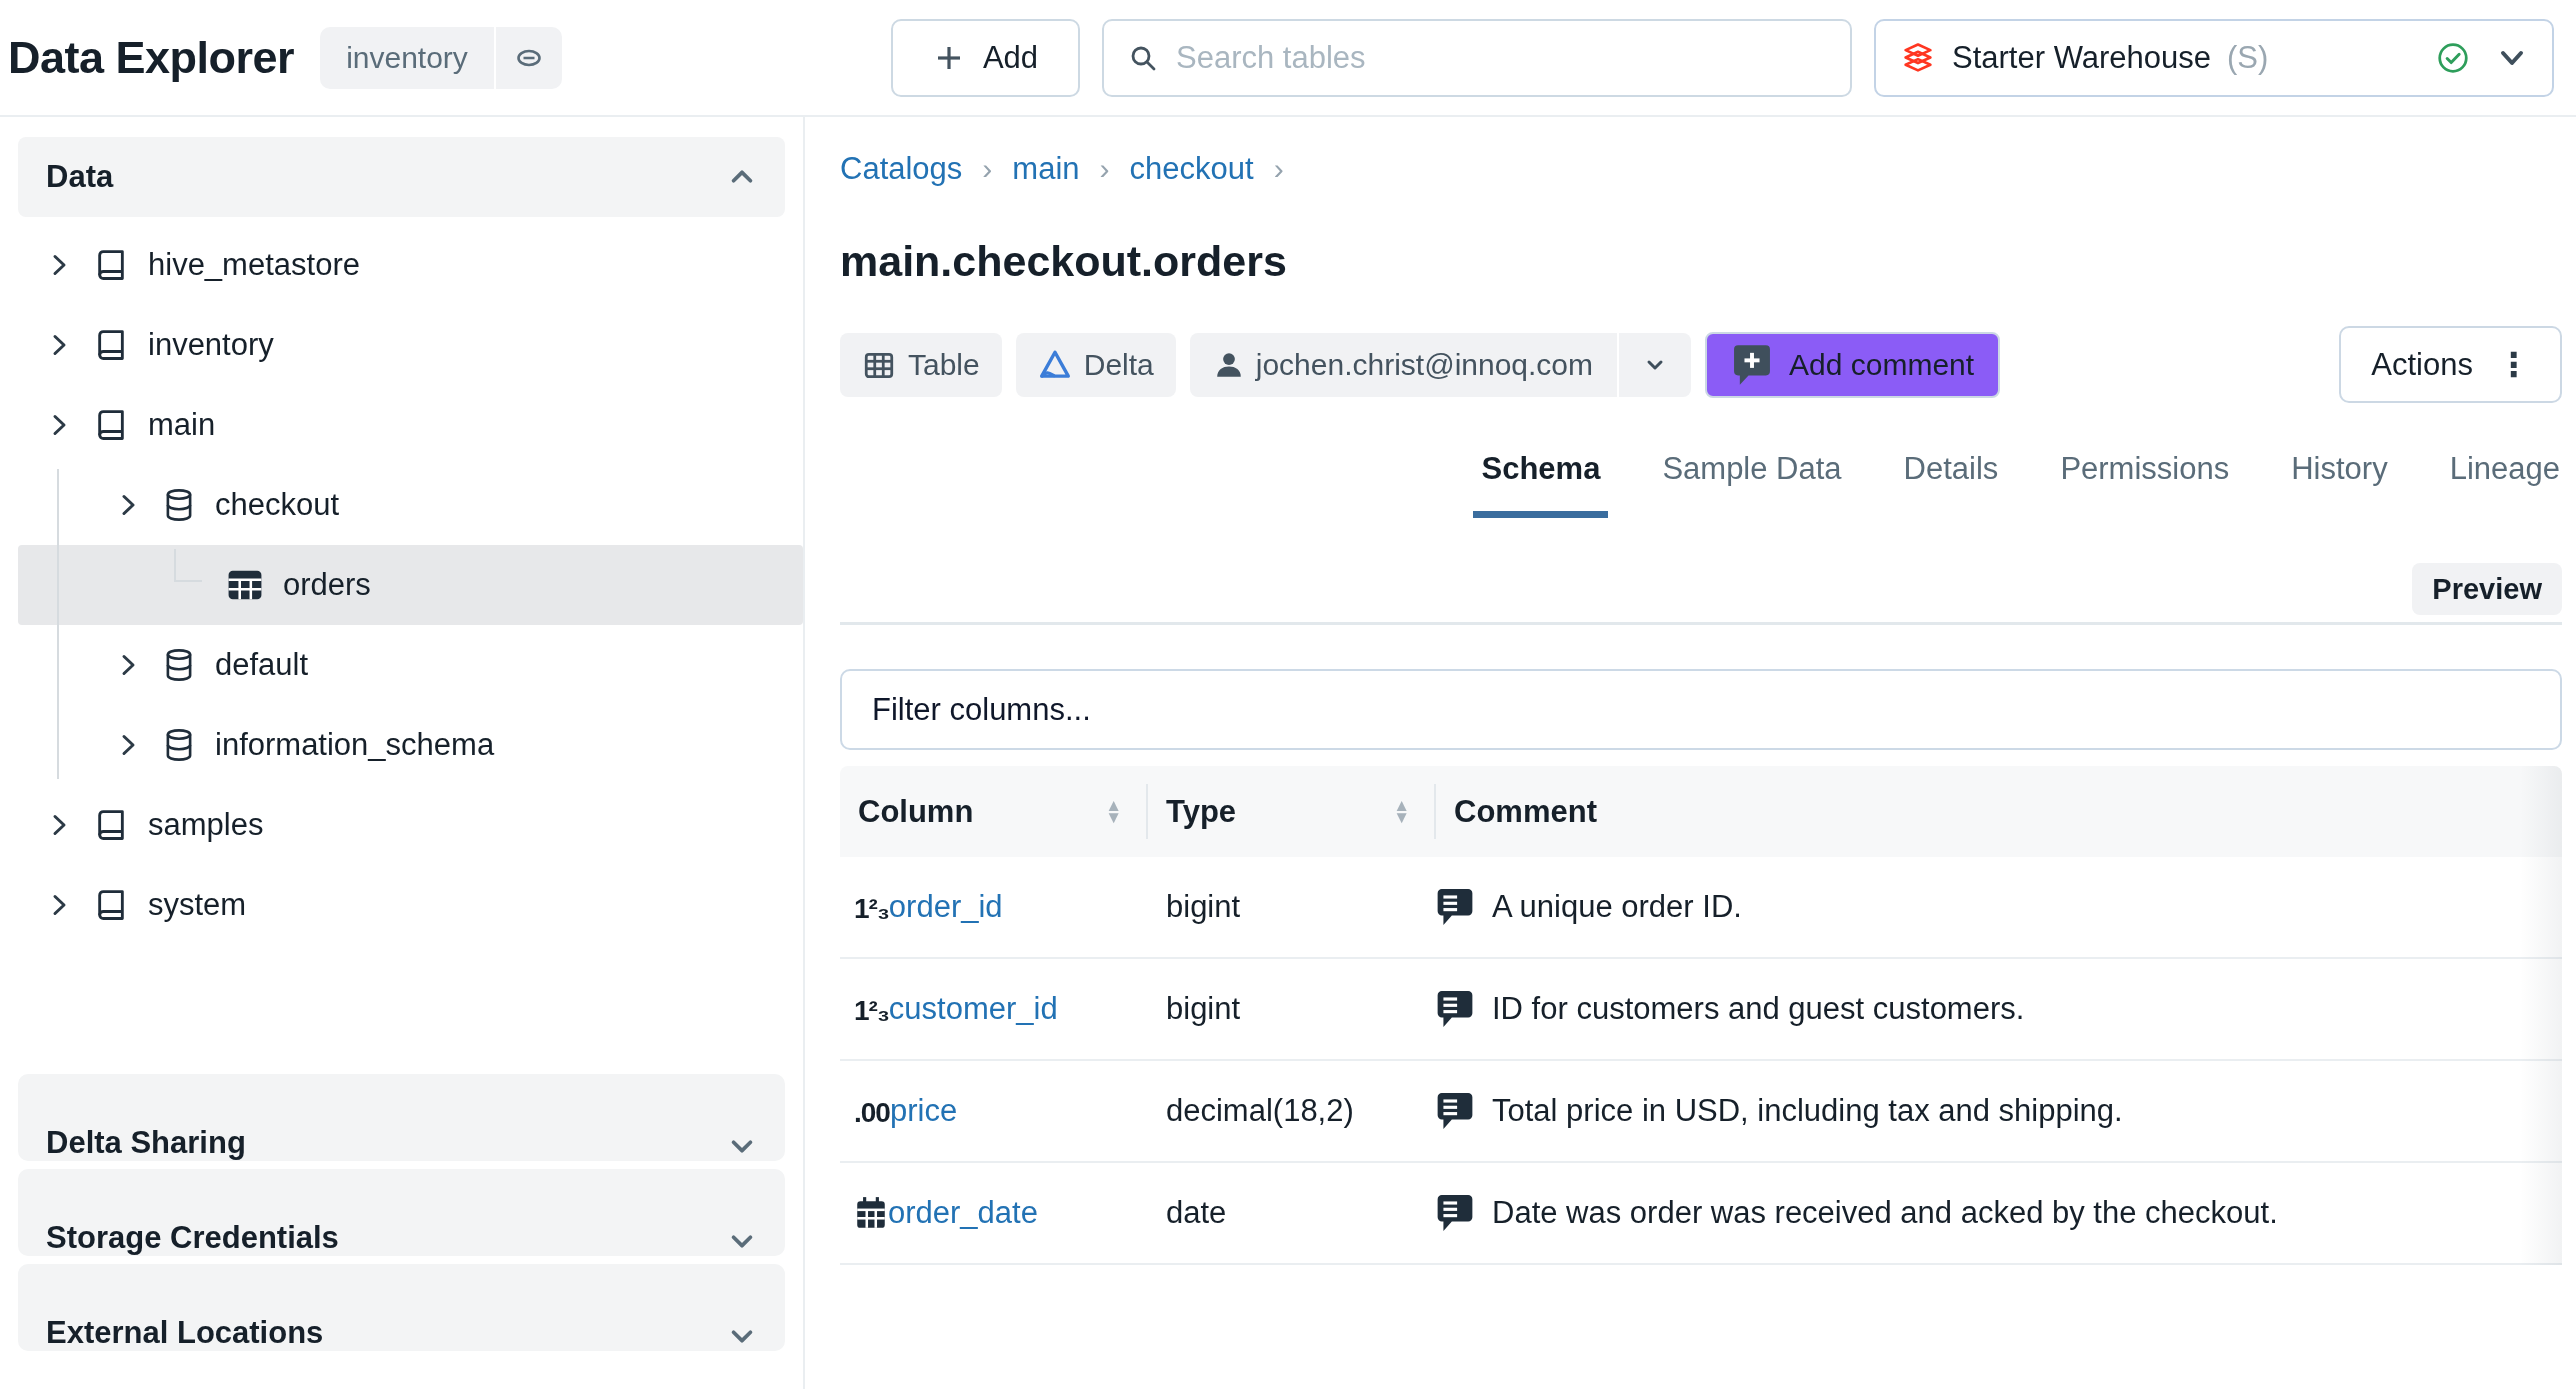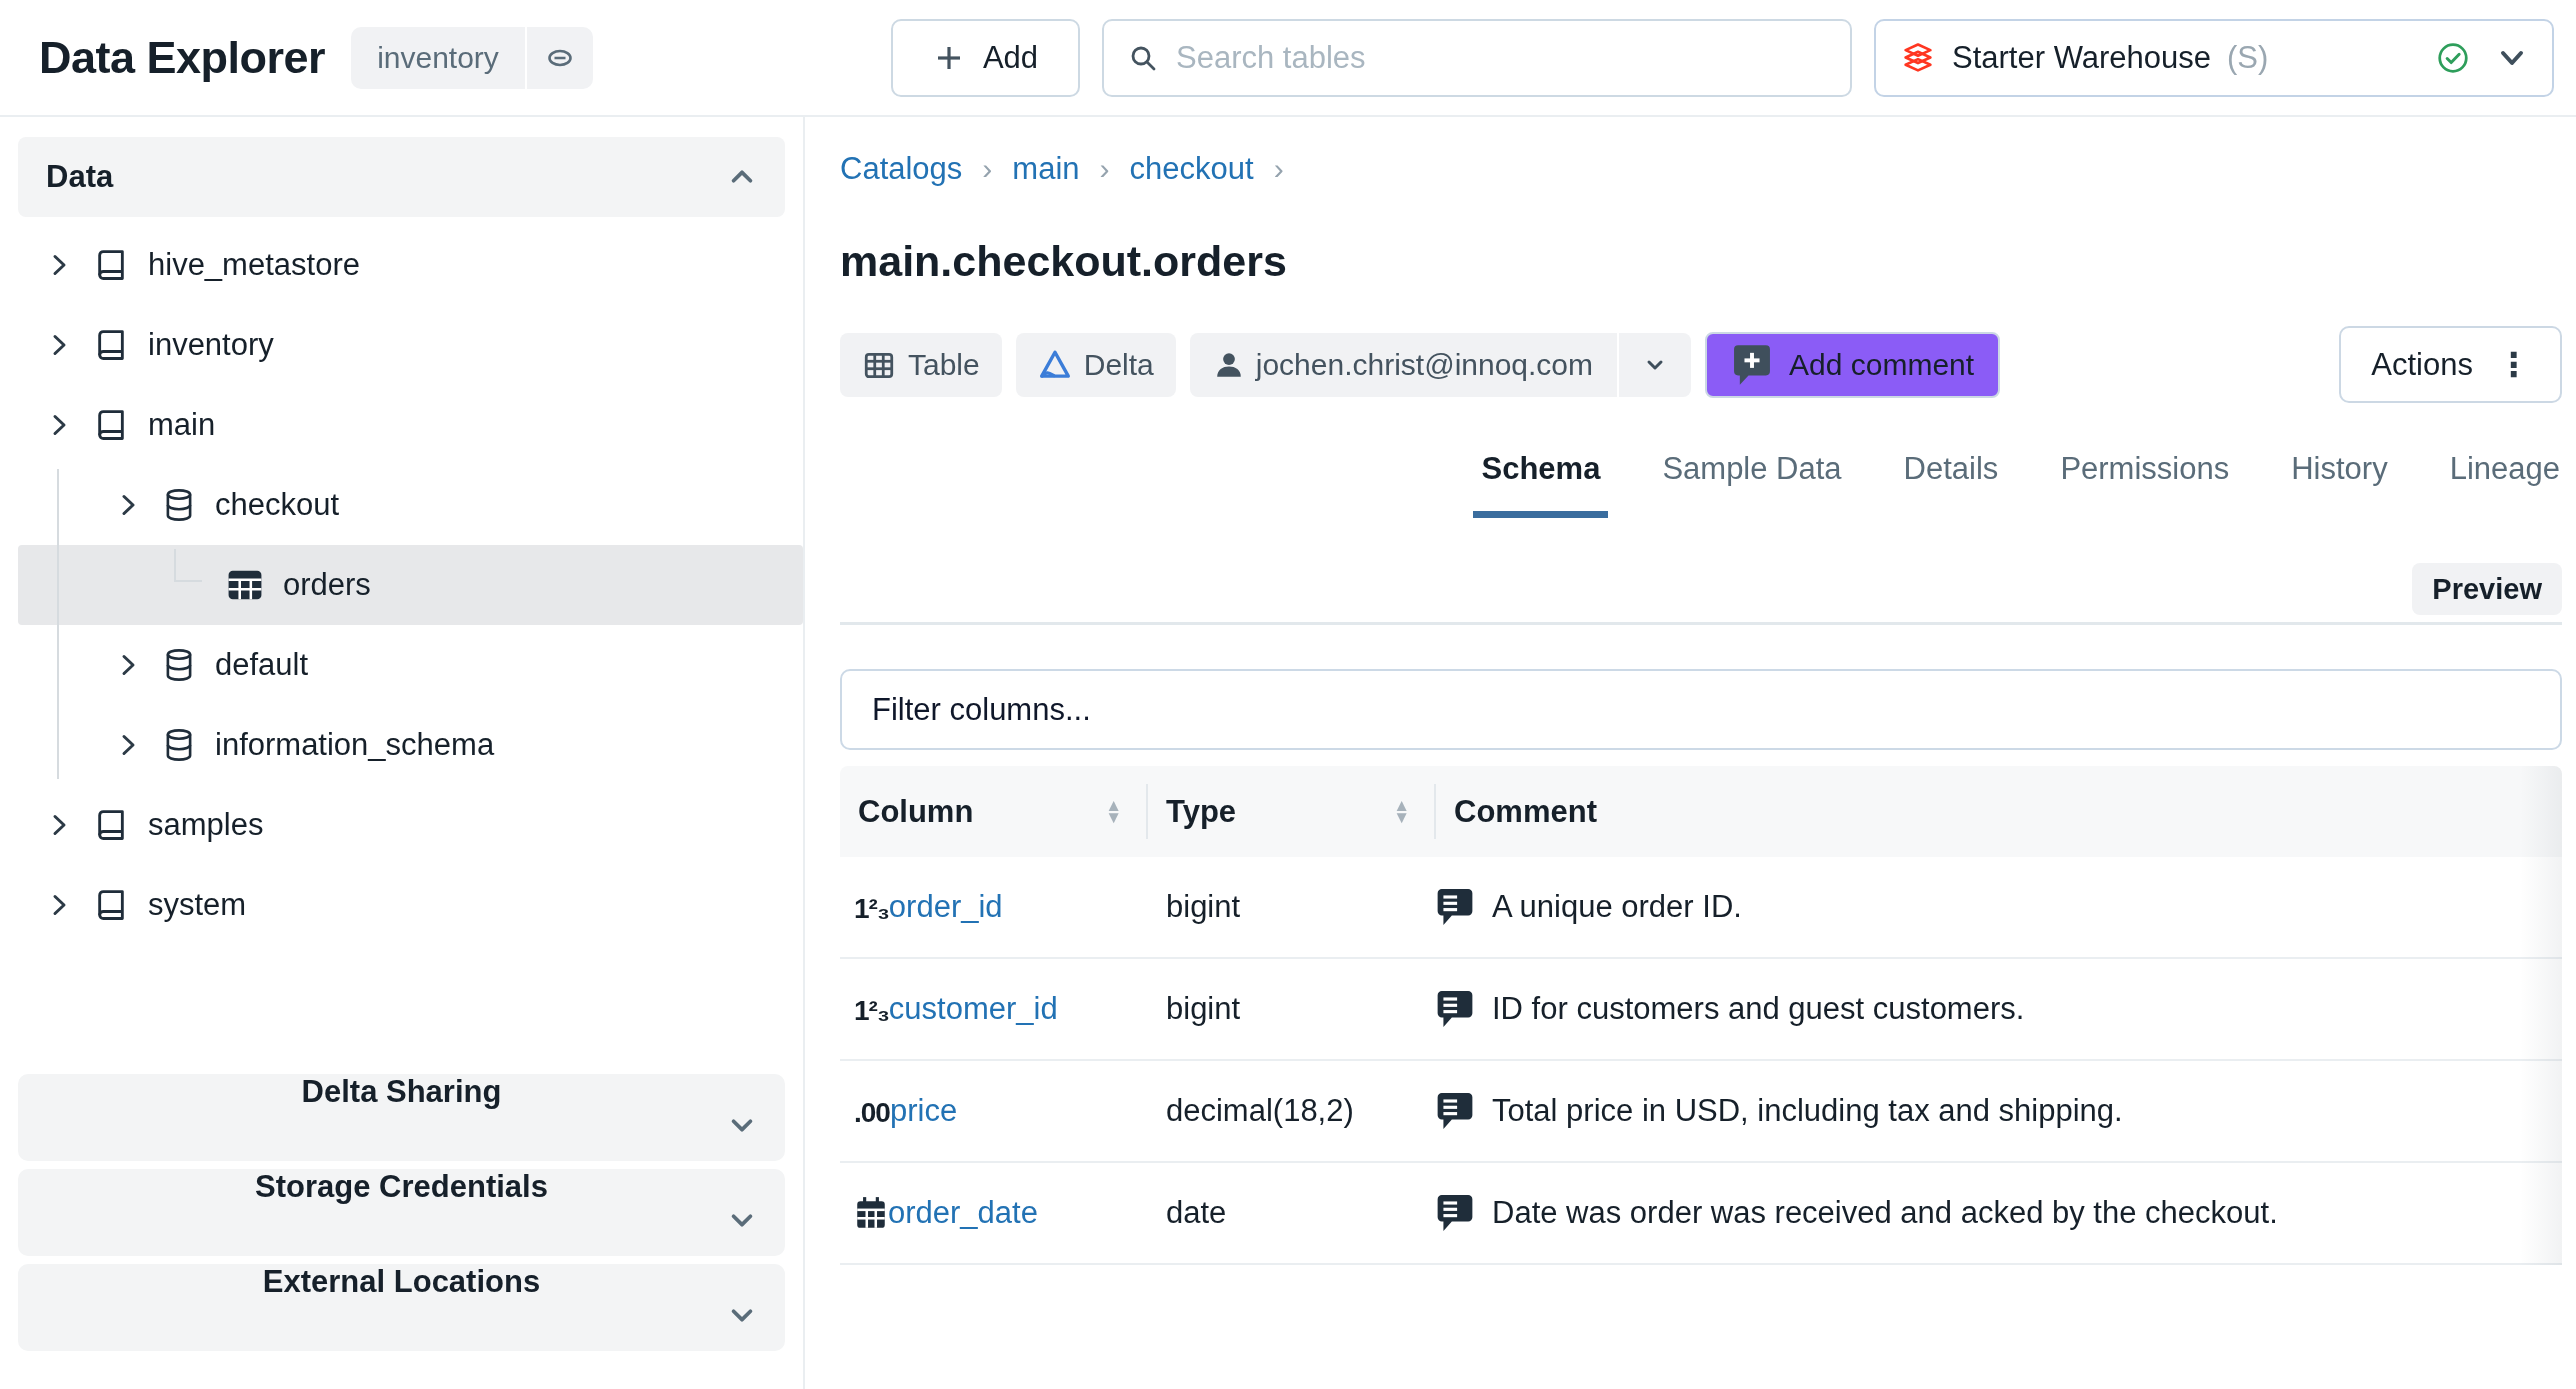--- a/index.html
+++ b/index.html
@@ -1,19 +1,19 @@
 <!DOCTYPE html>
 <html><head>
 <meta charset="utf-8">
 <style>
   * { margin:0; padding:0; box-sizing:border-box; }
   html,body { width:2576px; height:1389px; background:#fff; font-family:"Liberation Sans","DejaVu Sans",sans-serif; color:#1b2733; overflow:hidden; }
 
   
-  .app-header { height:117px; display:flex; align-items:center; padding:0 22px 0 39px; border-bottom:2px solid #eaeef1; }
+  .app-header { height:117px; display:flex; align-items:center; padding:0 22px 0 8px; border-bottom:2px solid #eaeef1; }
   .brand { display:flex; align-items:center; gap:26px; }
   .app-title { font-size:45px; font-weight:bold; letter-spacing:-0.5px; color:#16202a; }
   .tag-group { display:inline-flex; align-items:stretch; background:#f1f2f4; border-radius:10px; overflow:hidden; height:62px; }
   .tag-label { display:flex; align-items:center; padding:0 26px; font-size:30px; color:#5a6c79; border-right:2px solid #fff; }
   .tag-link { display:flex; align-items:center; justify-content:center; width:66px; }
   .header-controls { margin-left:auto; display:flex; align-items:center; gap:22px; }
   .btn-add { width:189px; height:78px; border:2px solid #cdd9e3; border-radius:10px; display:flex; align-items:center; justify-content:center; gap:18px; font-size:31px; background:#fff; color:#16202a; }
   .search-box { width:750px; height:78px; border:2px solid #cdd9e3; border-radius:10px; display:flex; align-items:center; padding:0 24px; gap:18px; background:#fff; }
   .search-placeholder { color:#a9b6c0; font-size:31px; }
   .warehouse-btn { width:680px; height:78px; border:2px solid #c3d3e6; border-radius:10px; display:flex; align-items:center; padding:0 24px; gap:16px; background:#fff; }
@@ -35,21 +35,21 @@
   .lvl0 { padding-left:26px; }
   .lvl1 { padding-left:95px; }
   .lvl2 { padding-left:209px; }
   .expander { width:30px; display:flex; justify-content:center; margin-right:20px; flex:none; }
   .tree-icon { margin-right:20px; display:flex; flex:none; }
   .guide-v { position:absolute; width:2px; background:#d6dbdf; }
   #guide-main { left:57px; top:244px; height:310px; }
   #guide-orders-v { left:174px; top:324px; height:33px; }
   #guide-orders-h { position:absolute; left:174px; top:355px; width:28px; height:2px; background:#d6dbdf; }
   .sidebar-footer { position:absolute; left:0; right:0; bottom:38px; display:flex; flex-direction:column; gap:8px; padding:0 18px; }
-  .footer-box { height:87px; background:#f3f4f5; border-radius:10px; display:flex; align-items:center; padding:0 28px; font-size:31px; font-weight:bold; color:#16202a;flex-direction:column; }
+  .footer-box { height:87px; background:#f3f4f5; border-radius:10px; display:flex; align-items:flex-end; padding:0 28px; font-size:31px; font-weight:bold; color:#16202a; }
   .footer-box .chev { margin-left:auto; display:flex; }
 
   
   .breadcrumb { display:flex; align-items:center; gap:20px; font-size:31px; margin-top:4px; }
   .crumb { color:#2272b4; }
   .crumb-sep { color:#95a3ae; font-size:30px; }
   .page-title { font-size:43px; font-weight:bold; margin-top:50px; color:#16202a; }
   .badge-row { margin-top:40px; display:flex; align-items:center; gap:14px; }
   .pill { background:#f1f2f4; border-radius:8px; height:64px; display:flex; align-items:center; padding:0 22px; gap:12px; font-size:30px; color:#44535f; }
   .split-pill { display:flex; align-items:stretch; background:#f1f2f4; border-radius:8px; overflow:hidden; height:64px; }

